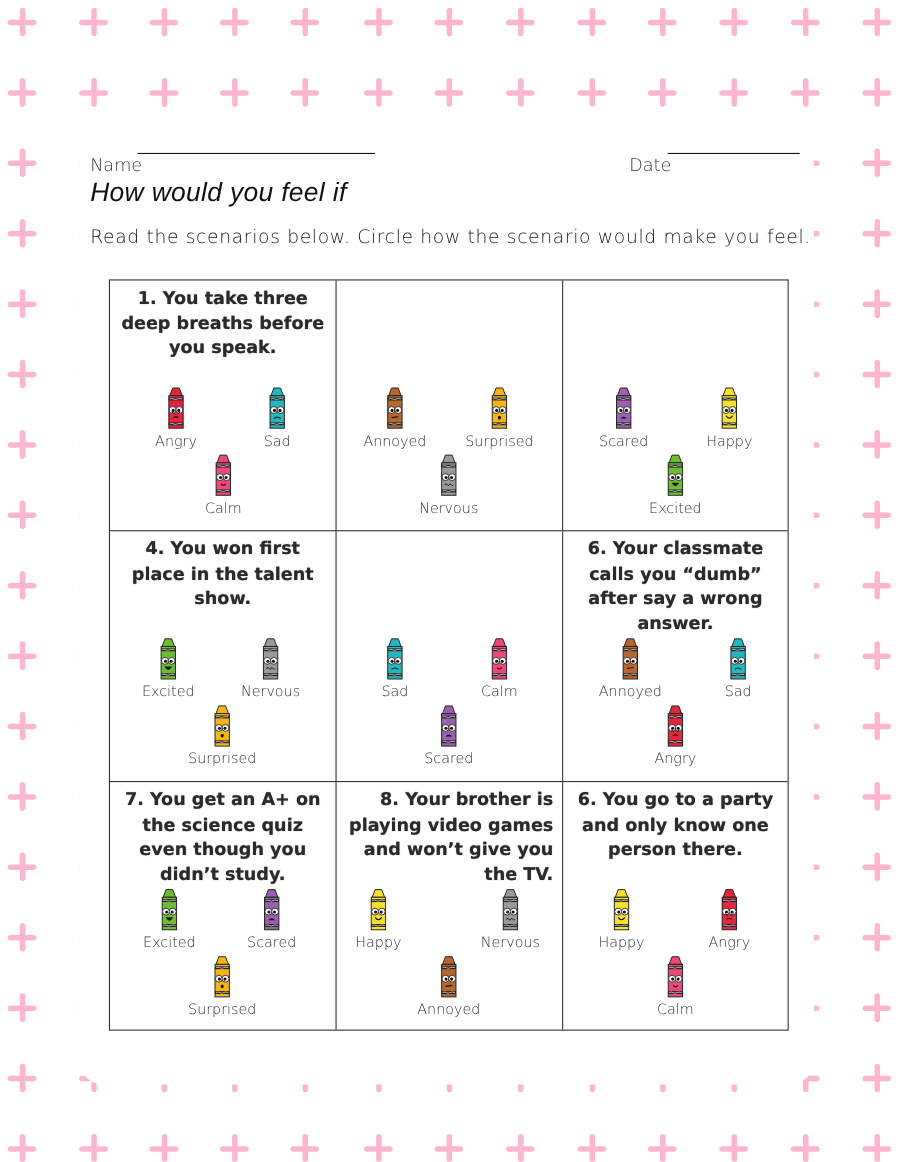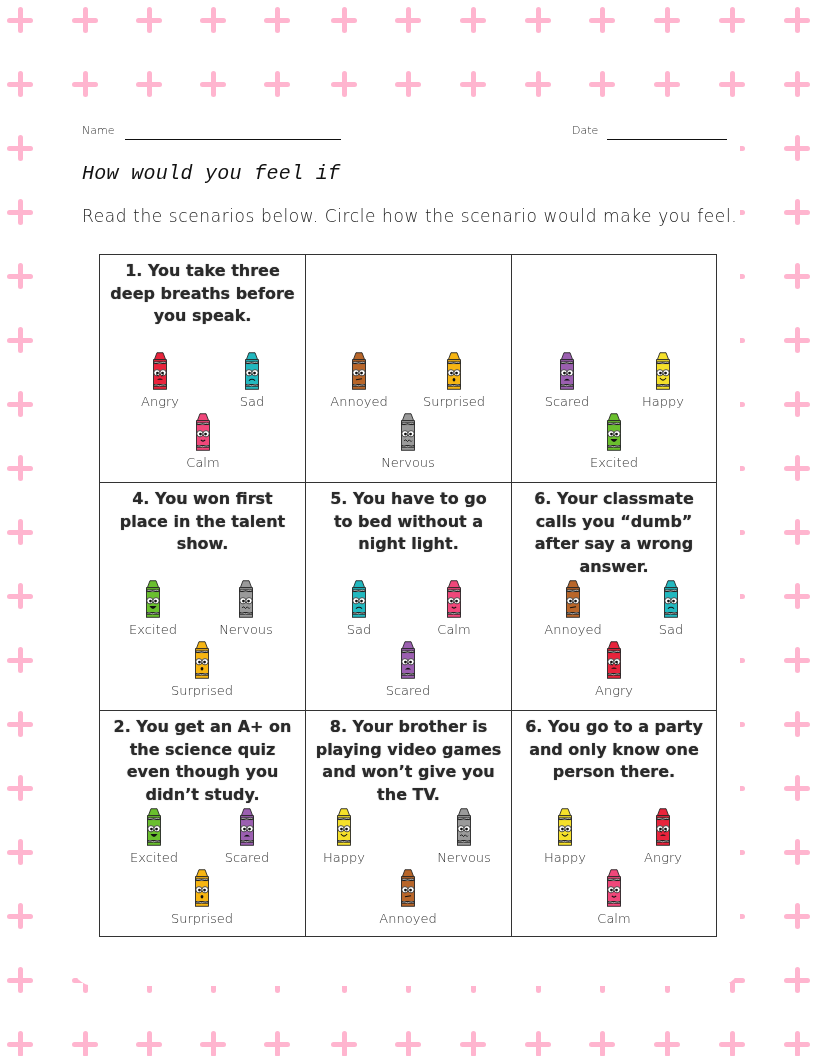--- a/index.html
+++ b/index.html
@@ -15,26 +15,26 @@
     }
     .cross::before { left: 11px; top: 0; width: 5px; height: 26px; }
     .cross::after  { left: 0; top: 11px; width: 26px; height: 5px; }
 
     #panel {
       position: absolute; left: 72px; top: 102px; width: 668px; height: 884px;
       background: #ffffff; border-radius: 22px; z-index: 1;
     }
     #content { position: absolute; left: 0; top: 0; width: 816px; height: 1056px; z-index: 2; }
 
-    .field-label { position: absolute; font-family: "DejaVu Sans", sans-serif; font-size: 11px; color: #333; font-weight: 300; }
+    .field-label { position: absolute; font-family: "DejaVu Sans", sans-serif; font-size: 16px; color: #333; font-weight: 300; margin-top: 16px; }
     .field-line  { position: absolute; border-bottom: 1.5px solid #111; height: 0; }
 
     #title {
       position: absolute; left: 82px; top: 162px;
-      font-family: Liberation Mono, monospace; font-style: italic; font-size: 20px; color: #111;
+      font-family: Liberation Sans, sans-serif; font-style: italic; font-size: 24px; color: #111;
       letter-spacing: 0.3px;
     }
     #instructions {
       position: absolute; left: 82px; top: 206px;
       font-family: "DejaVu Sans", sans-serif; font-size: 17px; color: #222; font-weight: 300;
       letter-spacing: 0.6px; white-space: nowrap;
     }
 
     #grid {
       position: absolute; left: 99px; top: 254px; width: 618px; height: 683px;
@@ -459,21 +459,20 @@
               <rect x="4" y="38" width="15" height="3" fill="#222"></rect>
               <path d="M5 39.5 Q7 38.5 9 39.5 T13 39.5 T18 39.5" stroke="#fff" stroke-width="0.7" fill="none"></path>
               <circle cx="8" cy="25" r="3.6" fill="#fff" stroke="#222" stroke-width="0.9"></circle>
               <circle cx="15" cy="25" r="3.6" fill="#fff" stroke="#222" stroke-width="0.9"></circle>
               <circle cx="8.6" cy="25.4" r="1.6" fill="#111"></circle>
               <circle cx="14.4" cy="25.4" r="1.6" fill="#111"></circle>
               <ellipse cx="11.5" cy="33" rx="1.6" ry="2" fill="#111"></ellipse>
             </svg></span><span class="lbl">Surprised</span></div>
     </div>
     <div class="cell">
-      <div class="prompt" style="padding:0 12px;">5. You have to go to bed without a night light.</div>
       <div class="opt" style="left:3px; top:94px;"><span><svg class="crayon" viewBox="0 0 23 46" xmlns="http://www.w3.org/2000/svg">
               <path d="M8 2 L15 2 L18 10 L5 10 Z" fill="#22b8bf" stroke="#222" stroke-width="1"></path>
               <rect x="4" y="10" width="15" height="34" fill="#22b8bf" stroke="#222" stroke-width="1"></rect>
               <rect x="4" y="12" width="15" height="3" fill="#222"></rect>
               <path d="M5 13.5 Q7 12.5 9 13.5 T13 13.5 T18 13.5" stroke="#fff" stroke-width="0.7" fill="none"></path>
               <rect x="4" y="38" width="15" height="3" fill="#222"></rect>
               <path d="M5 39.5 Q7 38.5 9 39.5 T13 39.5 T18 39.5" stroke="#fff" stroke-width="0.7" fill="none"></path>
               <circle cx="8" cy="25" r="3.6" fill="#fff" stroke="#222" stroke-width="0.9"></circle>
               <circle cx="15" cy="25" r="3.6" fill="#fff" stroke="#222" stroke-width="0.9"></circle>
               <circle cx="8.6" cy="25.4" r="1.6" fill="#111"></circle>
@@ -545,21 +544,21 @@
               <circle cx="8" cy="25" r="3.6" fill="#fff" stroke="#222" stroke-width="0.9"></circle>
               <circle cx="15" cy="25" r="3.6" fill="#fff" stroke="#222" stroke-width="0.9"></circle>
               <circle cx="8.6" cy="25.4" r="1.6" fill="#111"></circle>
               <circle cx="14.4" cy="25.4" r="1.6" fill="#111"></circle>
               <path d="M7 27 L10 29 M13 29 L16 27" stroke="#111" stroke-width="1"></path>
               <path d="M8 33 Q11.5 30 15 33 Z" fill="#111"></path>
             </svg></span><span class="lbl">Angry</span></div>
     </div>
 
     <div class="cell r3">
-      <div class="prompt" style="padding:0 4px;">2. You get an A+ on the science quiz even though you didn’t study.</div>
+      <div class="prompt" style="padding:0 4px;">7. You get an A+ on the science quiz even though you didn’t study.</div>
       <div class="opt" style="left:4px; top:94px;"><span><svg class="crayon" viewBox="0 0 23 46" xmlns="http://www.w3.org/2000/svg">
               <path d="M8 2 L15 2 L18 10 L5 10 Z" fill="#6abf2e" stroke="#222" stroke-width="1"></path>
               <rect x="4" y="10" width="15" height="34" fill="#6abf2e" stroke="#222" stroke-width="1"></rect>
               <rect x="4" y="12" width="15" height="3" fill="#222"></rect>
               <path d="M5 13.5 Q7 12.5 9 13.5 T13 13.5 T18 13.5" stroke="#fff" stroke-width="0.7" fill="none"></path>
               <rect x="4" y="38" width="15" height="3" fill="#222"></rect>
               <path d="M5 39.5 Q7 38.5 9 39.5 T13 39.5 T18 39.5" stroke="#fff" stroke-width="0.7" fill="none"></path>
               <circle cx="8" cy="25" r="3.6" fill="#fff" stroke="#222" stroke-width="0.9"></circle>
               <circle cx="15" cy="25" r="3.6" fill="#fff" stroke="#222" stroke-width="0.9"></circle>
               <circle cx="8.6" cy="25.4" r="1.6" fill="#111"></circle>
@@ -587,21 +586,21 @@
               <rect x="4" y="38" width="15" height="3" fill="#222"></rect>
               <path d="M5 39.5 Q7 38.5 9 39.5 T13 39.5 T18 39.5" stroke="#fff" stroke-width="0.7" fill="none"></path>
               <circle cx="8" cy="25" r="3.6" fill="#fff" stroke="#222" stroke-width="0.9"></circle>
               <circle cx="15" cy="25" r="3.6" fill="#fff" stroke="#222" stroke-width="0.9"></circle>
               <circle cx="8.6" cy="25.4" r="1.6" fill="#111"></circle>
               <circle cx="14.4" cy="25.4" r="1.6" fill="#111"></circle>
               <ellipse cx="11.5" cy="33" rx="1.6" ry="2" fill="#111"></ellipse>
             </svg></span><span class="lbl">Surprised</span></div>
     </div>
     <div class="cell r3">
-      <div class="prompt" style="padding:0 4px;">8. Your brother is playing video games and won’t give you the TV.</div>
+      <div class="prompt" style="padding:0 4px;text-align:right;">8. Your brother is playing video games and won’t give you the TV.</div>
       <div class="opt" style="left:-12px; top:94px;"><span><svg class="crayon" viewBox="0 0 23 46" xmlns="http://www.w3.org/2000/svg">
               <path d="M8 2 L15 2 L18 10 L5 10 Z" fill="#f5e02a" stroke="#222" stroke-width="1"></path>
               <rect x="4" y="10" width="15" height="34" fill="#f5e02a" stroke="#222" stroke-width="1"></rect>
               <rect x="4" y="12" width="15" height="3" fill="#222"></rect>
               <path d="M5 13.5 Q7 12.5 9 13.5 T13 13.5 T18 13.5" stroke="#fff" stroke-width="0.7" fill="none"></path>
               <rect x="4" y="38" width="15" height="3" fill="#222"></rect>
               <path d="M5 39.5 Q7 38.5 9 39.5 T13 39.5 T18 39.5" stroke="#fff" stroke-width="0.7" fill="none"></path>
               <circle cx="8" cy="25" r="3.6" fill="#fff" stroke="#222" stroke-width="0.9"></circle>
               <circle cx="15" cy="25" r="3.6" fill="#fff" stroke="#222" stroke-width="0.9"></circle>
               <circle cx="8.6" cy="25.4" r="1.6" fill="#111"></circle>

